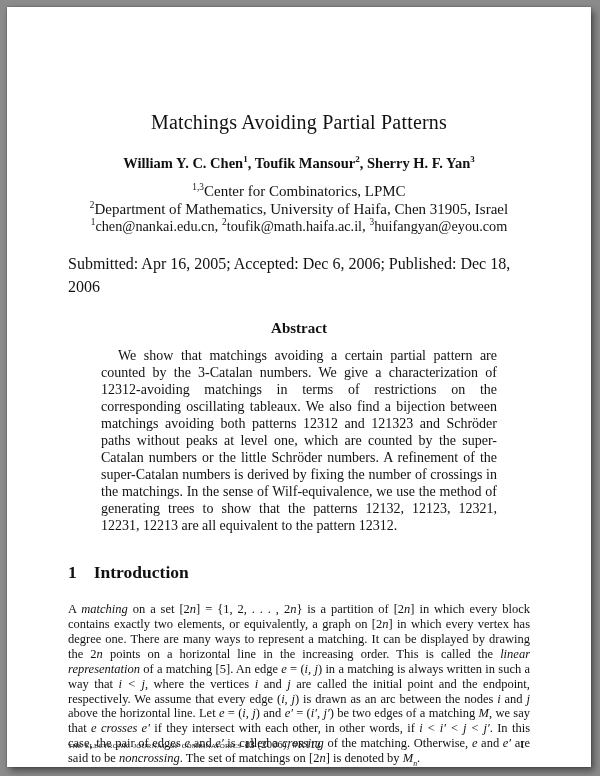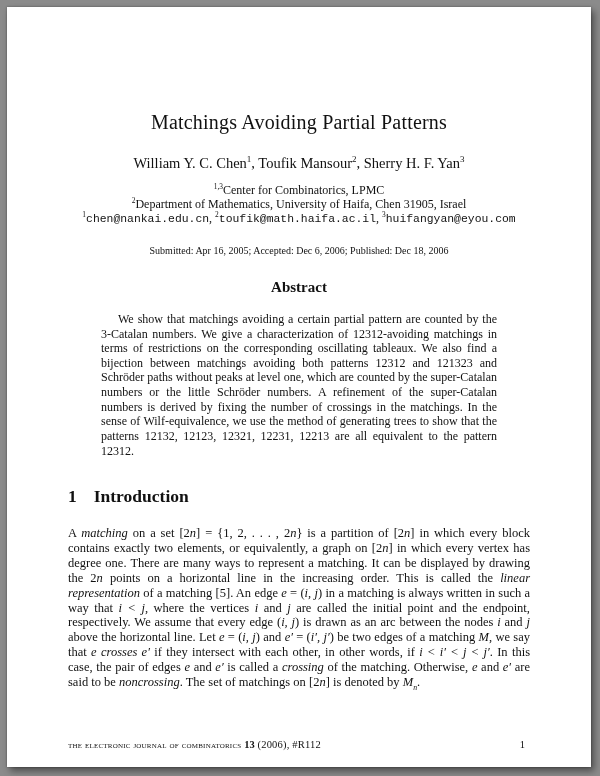--- a/index.html
+++ b/index.html
@@ -21,45 +21,45 @@
   .title {
     margin-top: 104px;
     text-align: center;
     font-size: 20px;
     letter-spacing: 0.2px;
   }
   .authors {
     margin-top: 21px;
     text-align: center;
     font-size: 14.5px;
+    font-weight: bold;
   }
   .affil-block { margin-top: 11px; }
   .affil-line {
     text-align: center;
-    font-size: 12px;
+    font-size: 15px;
     line-height: 1.18;
   }
   .submitted-block { margin-top: 17px; }
   .submitted-line {
-    text-align: center;
-    font-size: 10px;
+    font-size: 16px;
     line-height: 1.42;
   }
   .abstract {
     margin-top: 21px;
     padding: 0 33px;
   }
   .abstract-heading {
     text-align: center;
     font-weight: bold;
     font-size: 15px;
   }
   .abstract-text {
-    margin-top: 16px;
-    font-size: 12px;
+    margin-top: 10px;
+    font-size: 14px;
     line-height: 1.22;
     text-align: justify;
     text-indent: 17px;
   }
   .section-heading {
     margin-top: 28px;
     font-size: 17.5px;
     font-weight: bold;
   }
   .section-number { margin-right: 17px; }
@@ -74,21 +74,21 @@
     left: 61px; right: 66px; bottom: 17px;
     display: flex;
     justify-content: space-between;
     align-items: baseline;
     font-size: 10.5px;
   }
   sup { font-size: 0.62em; line-height: 0; }
   sub { font-size: 0.62em; line-height: 0; }
   .st-i { font-style: italic; font-family: Liberation Serif, serif; }
   .st-b { font-weight: bold; }
-  .st-tt { font-family: Liberation Mono, monospace; font-size: 0.95em; }
+  .st-tt { font-family: Liberation Serif, serif; font-size: 0.95em; }
   .st-sc { font-variant: small-caps; letter-spacing: 0.2px; }
 </style>
 </head>
 <body>
 
 <div class="page">
 
   <div class="title">Matchings Avoiding Partial Patterns</div>
 
   <div class="authors"><span>William Y. C. Chen</span><sup>1</sup><span>, Toufik Mansour</span><sup>2</sup><span>, Sherry H. F. Yan</span><sup>3</sup></div>

